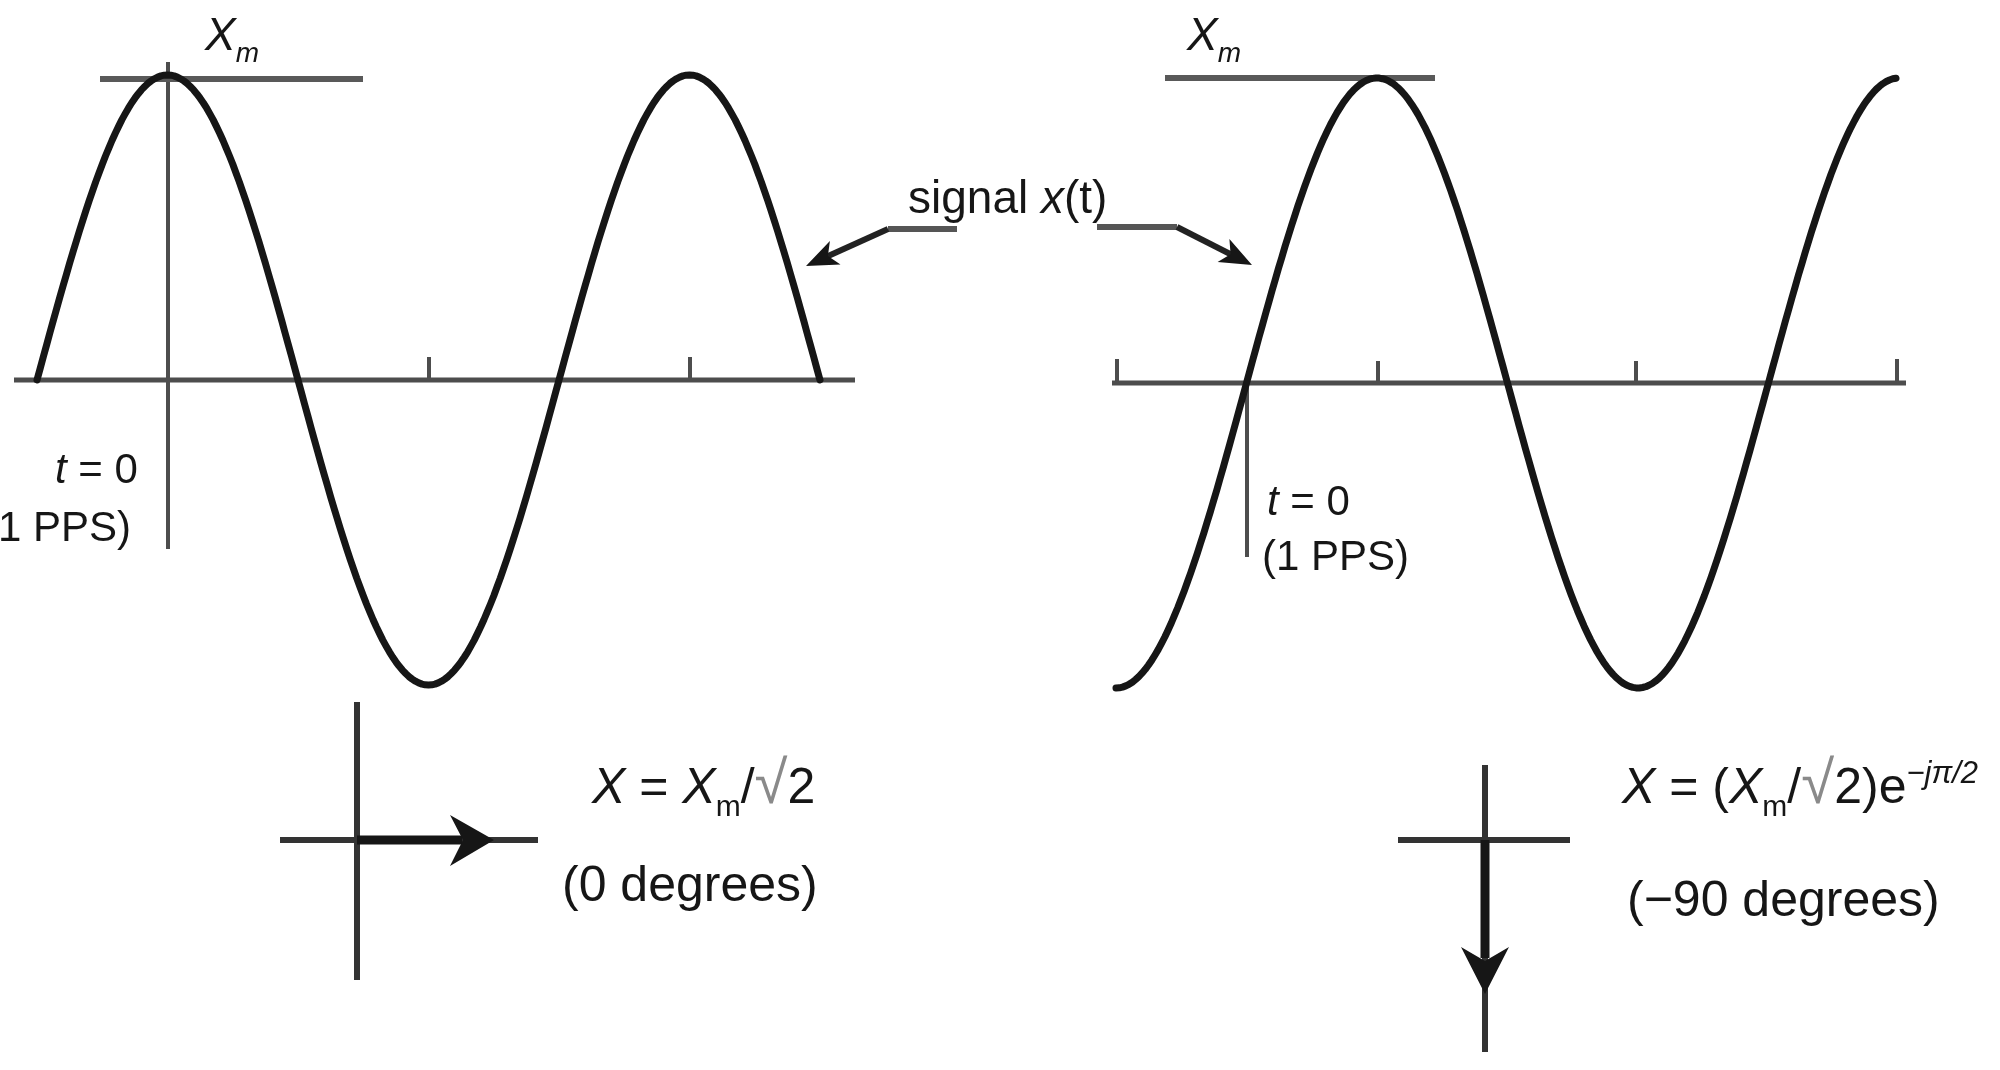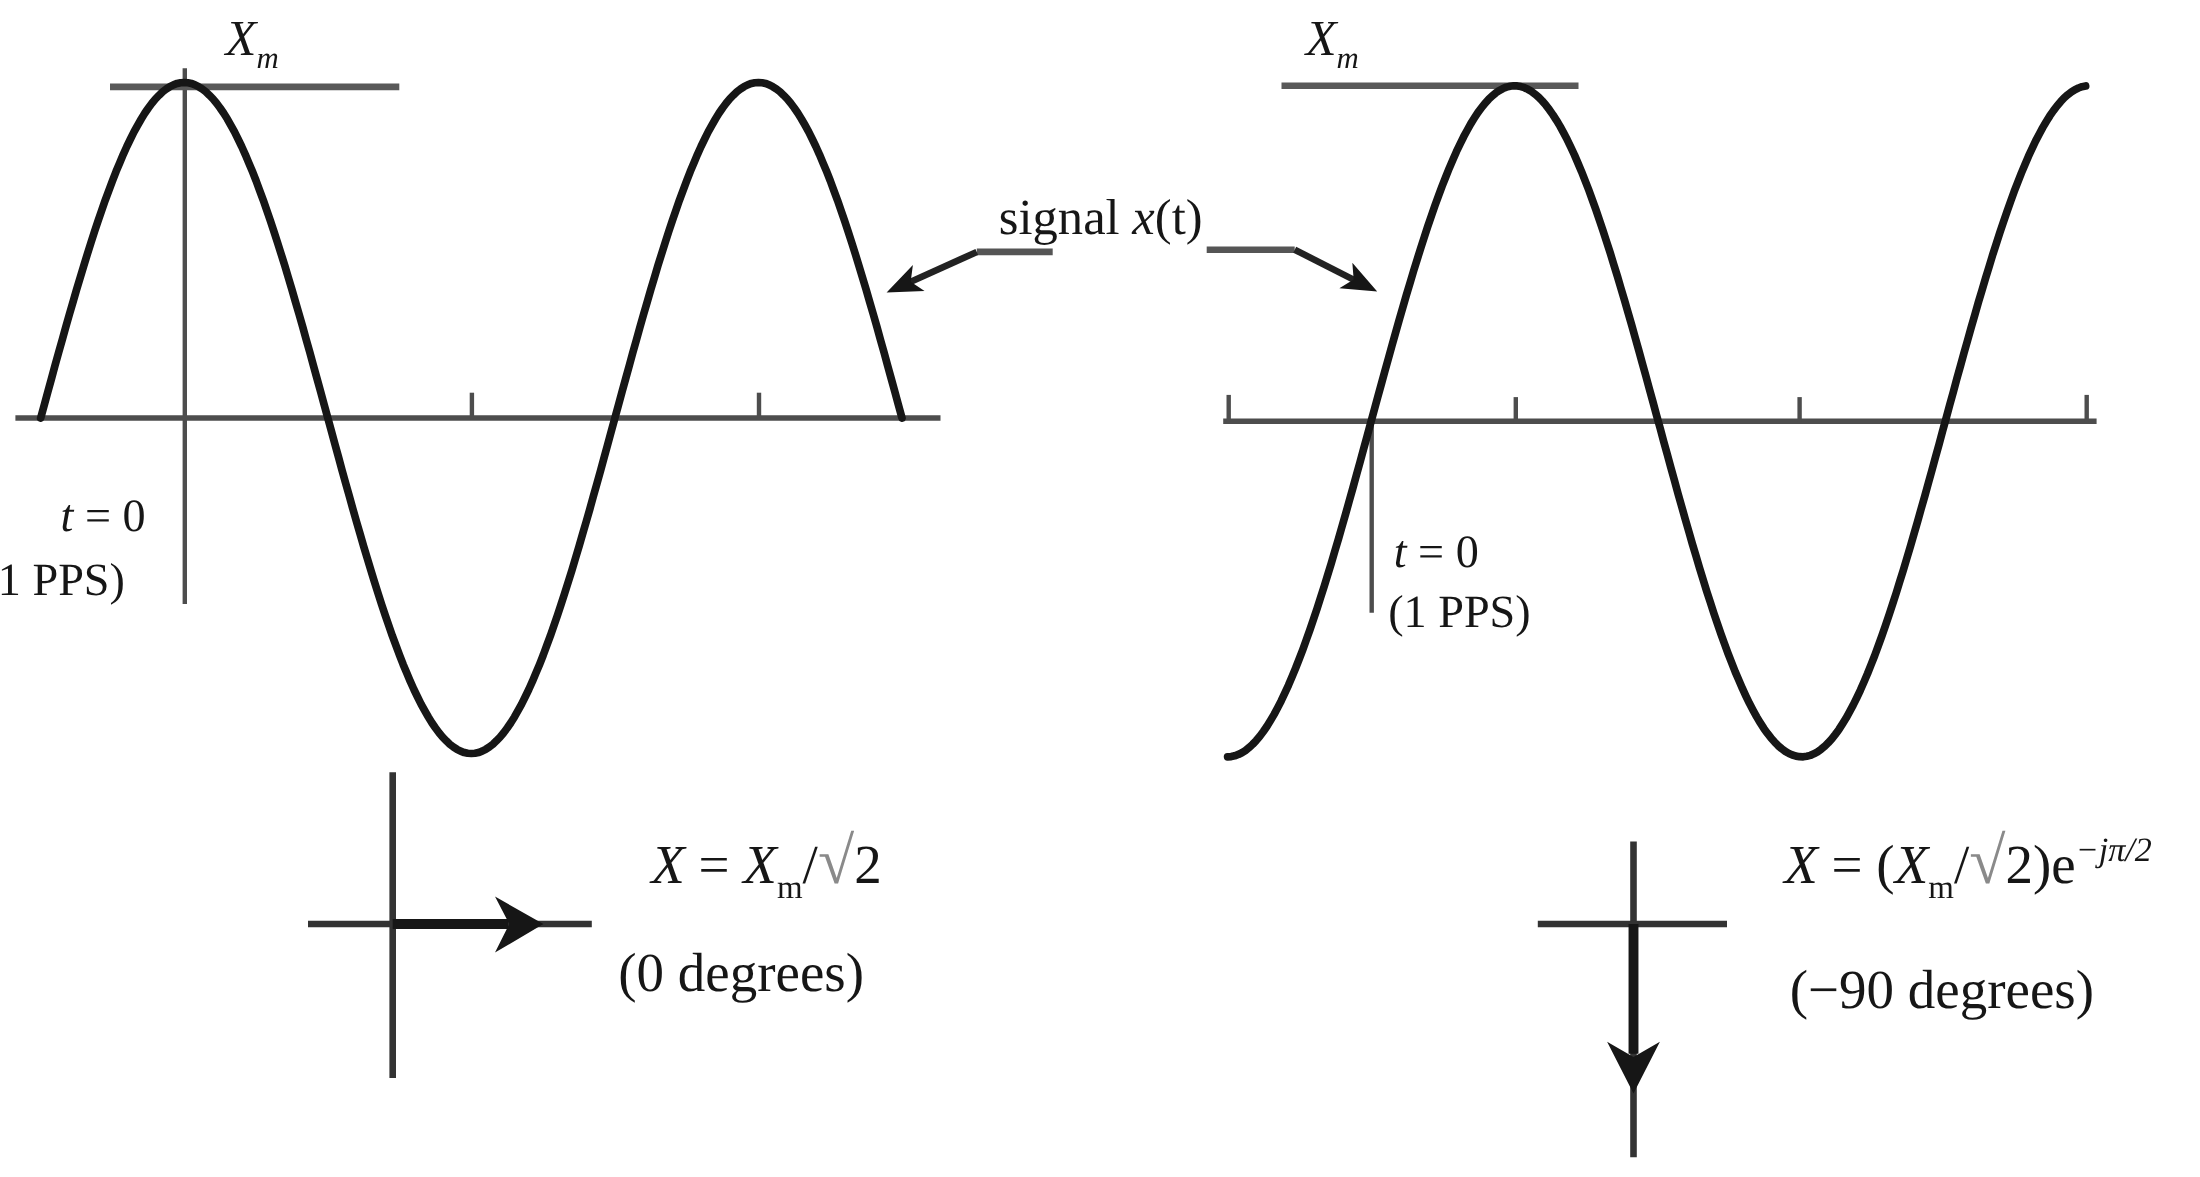--- a/index.html
+++ b/index.html
@@ -1,21 +1,21 @@
 <!DOCTYPE html>
 <html><head>
 <meta charset="utf-8">
 <style>
   html, body { margin: 0; padding: 0; background: #ffffff; }
   .stage {
     position: relative;
     width: 2000px;
     height: 1070px;
     background: #ffffff;
-    font-family: Liberation Serif, serif;
+    font-family: Liberation Sans, sans-serif;
   }
   svg { display: block; }
   text { fill: #161616; }
   .lbl      { font-size: 42px; }
   .sig      { font-size: 46px; }
   .formula  { font-size: 50px; }
   .it       { font-style: italic; }
   .sub      { font-size: 30px; }
   .sup      { font-size: 31px; font-style: italic; }
   .sqrt     { font-size: 60px; fill: #8a8a8a; }

